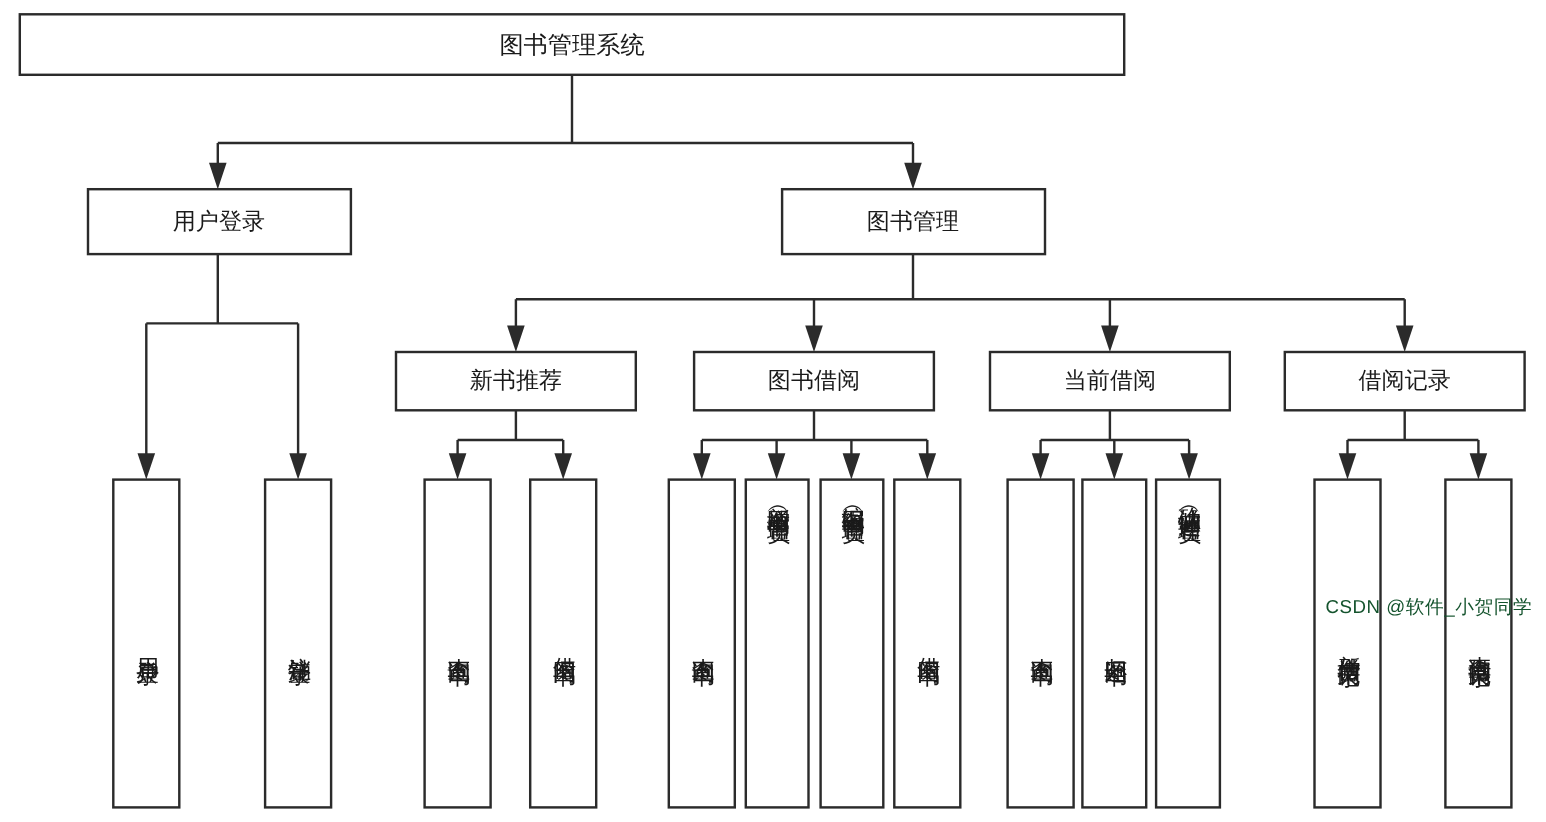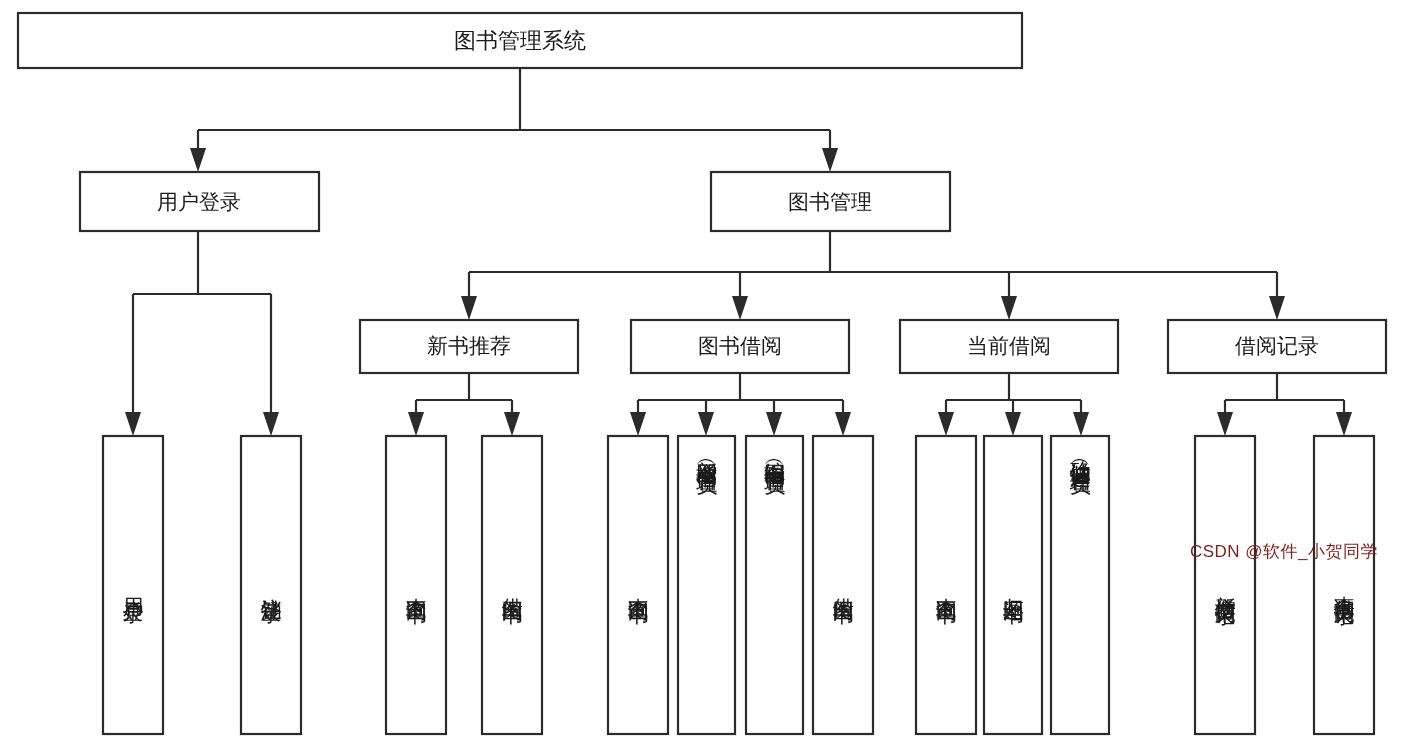--- a/index.html
+++ b/index.html
@@ -67,25 +67,25 @@
     text-orientation: upright;
     font-family: "Liberation Sans", "DejaVu Sans", sans-serif;
     font-size: 21px;
     line-height: 1.08;
     letter-spacing: 2px;
     color: #1a1a1a;
     white-space: nowrap;
   }
   .watermark {
     position: absolute;
-    right: 27px;
+    right: 12px;
     bottom: 6px;
     font-family: "Liberation Sans", "DejaVu Sans", sans-serif;
     font-size: 17px;
-    color: #7f1d1d;
+    color: #14532d;
     letter-spacing: 0.5px;
     white-space: nowrap;
   }
 </style>
 </head>
 <body>
 
 <div id="diagram-root">
 
   <svg class="diagram-canvas" viewBox="0 0 1405 747">

